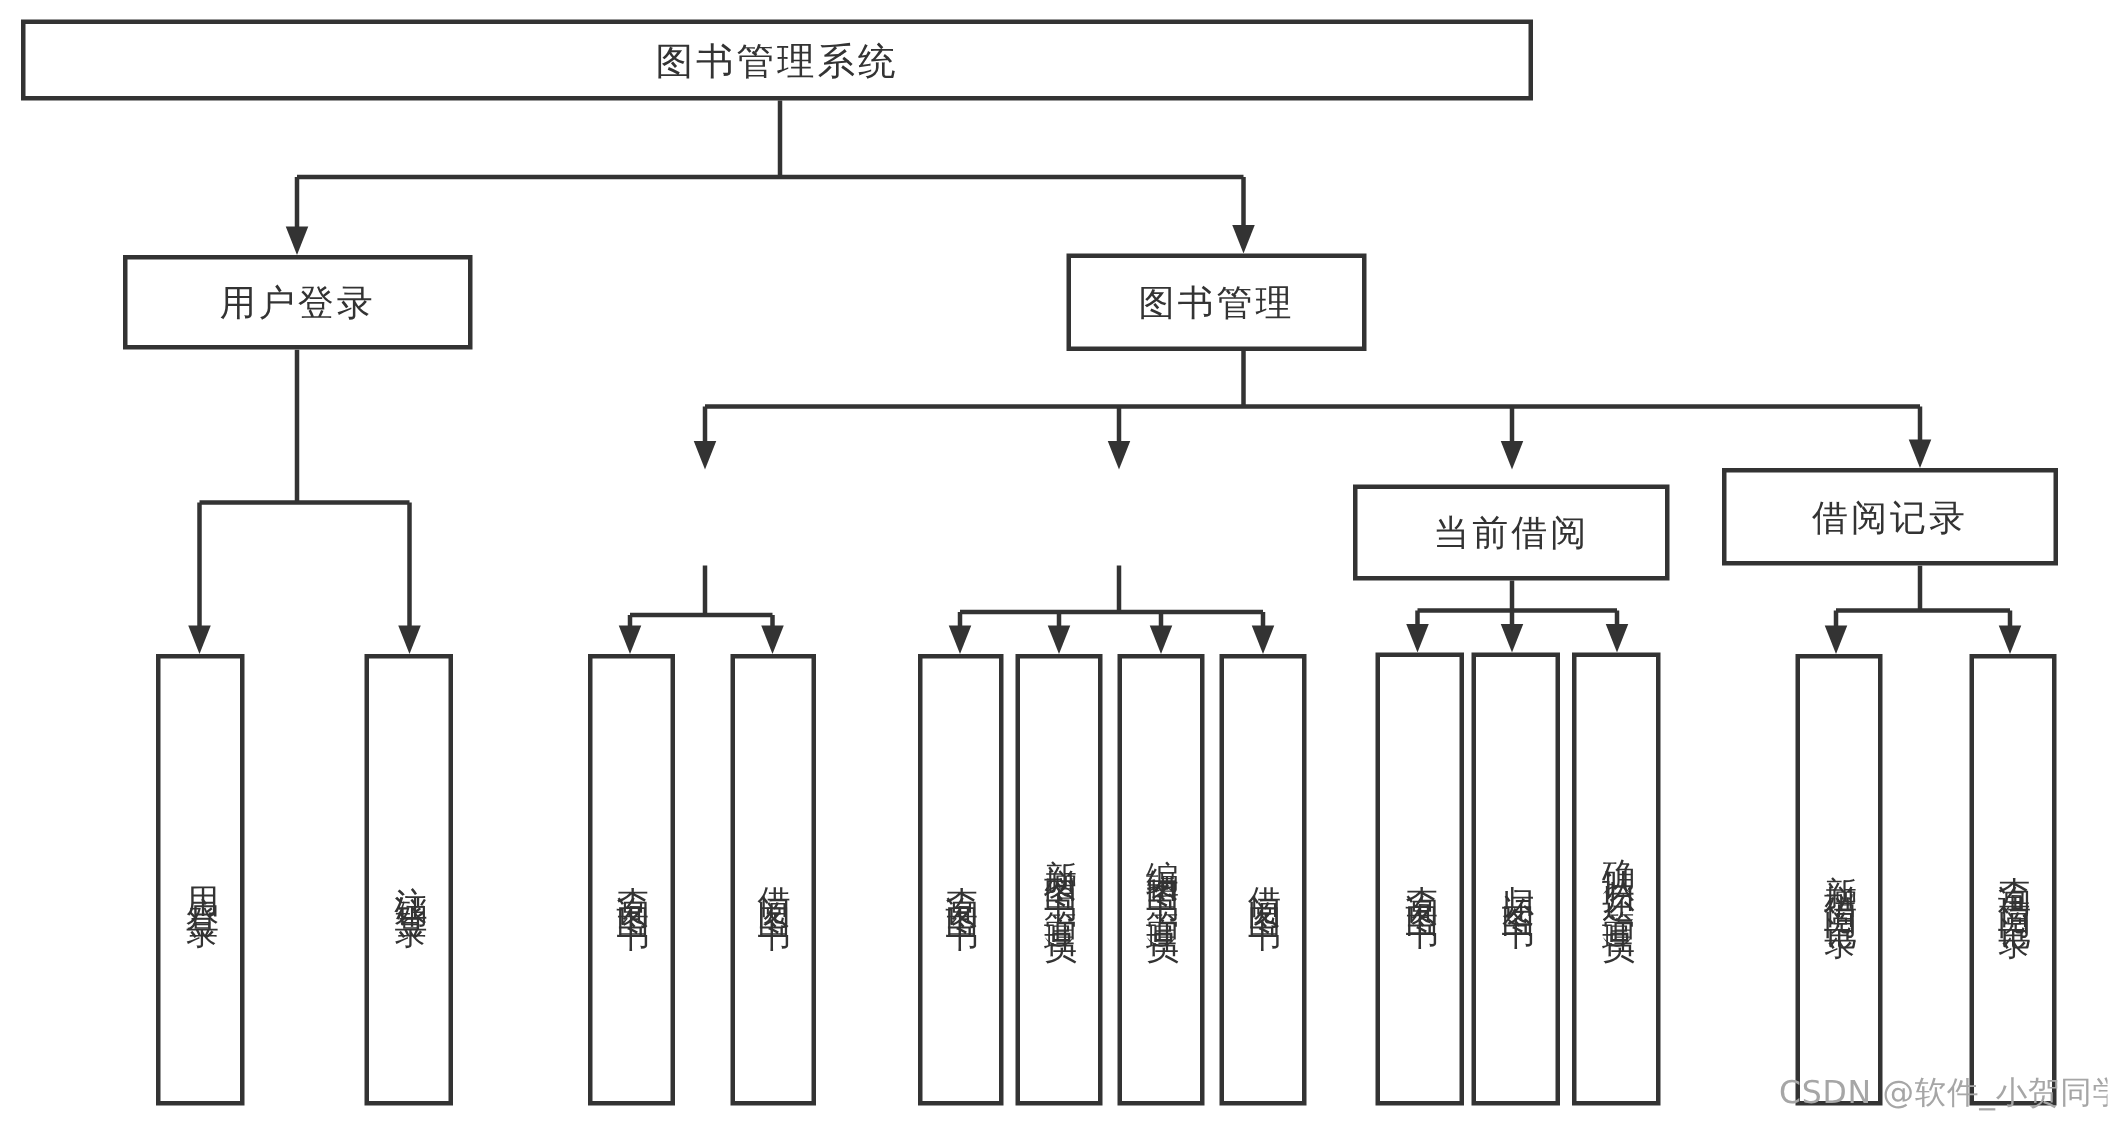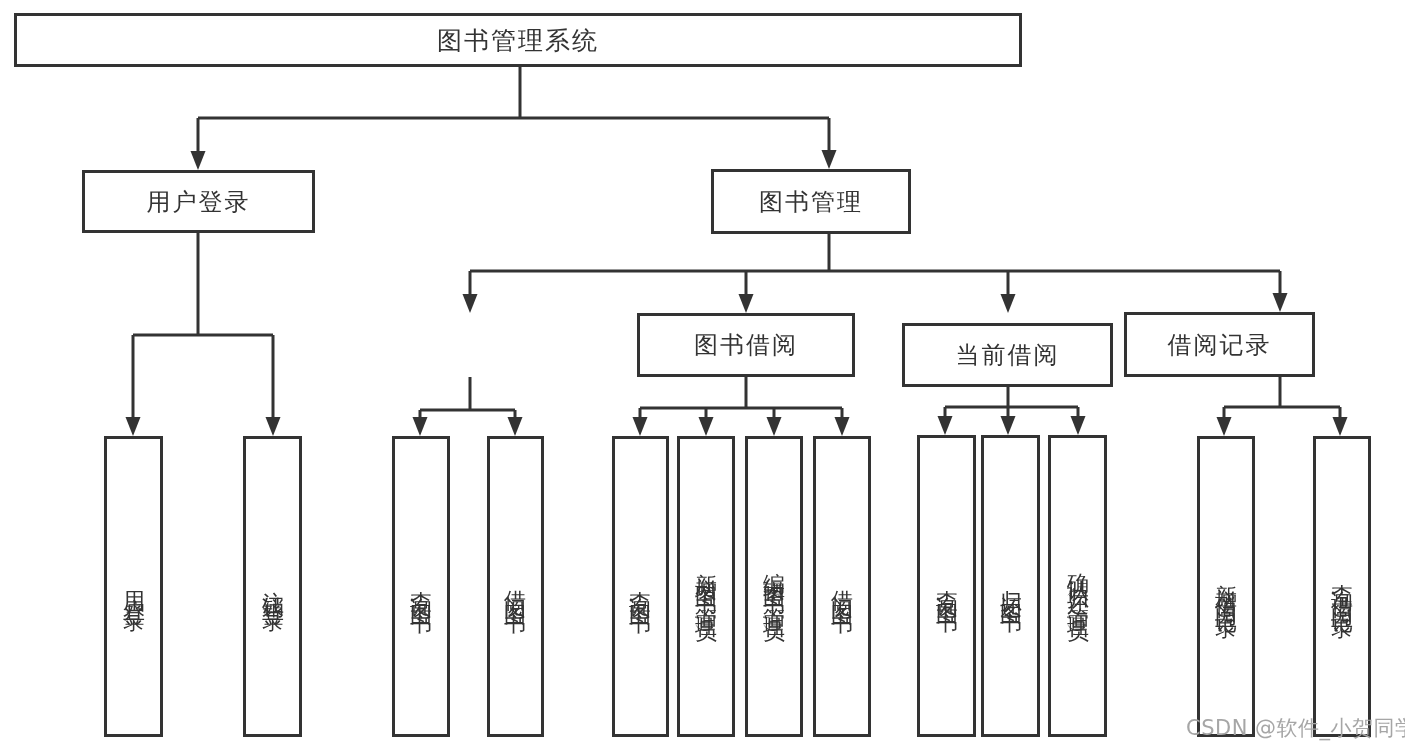--- a/index.html
+++ b/index.html
@@ -126,23 +126,22 @@
       <polygon points="1216.5,417 1231.5,417 1224,436"></polygon>
       <polygon points="1332.5,417 1347.5,417 1340,436"></polygon>
     </g>
   </svg>
 
   <div class="node root" style="left:14px; top:13px; width:1008px; height:54px;">图书管理系统</div>
 
   <div class="node" style="left:82px; top:170px; width:233px; height:63px;">用户登录</div>
   <div class="node" style="left:711px; top:169px; width:200px; height:65px;">图书管理</div>
 
-  <div class="node" style="left:637px; top:313px; width:218px; height:64px;">图书借阅</div>
   <div class="node" style="left:902px; top:323px; width:211px; height:64px;">当前借阅</div>
-  <div class="node" style="left:1124px; top:312px; width:191px; height:65px;">借阅记录</div>
+  <div class="node" style="left:1148px; top:312px; width:224px; height:65px;">借阅记录</div>
 
   <div class="vnode" style="left:104px; top:436px; width:59px; height:301px;">用户登录</div>
   <div class="vnode" style="left:243px; top:436px; width:59px; height:301px;">注销登录</div>
 
   <div class="vnode" style="left:392px; top:436px; width:58px; height:301px;">查询图书</div>
   <div class="vnode" style="left:487px; top:436px; width:57px; height:301px;">借阅图书</div>
 
   <div class="vnode" style="left:612px; top:436px; width:57px; height:301px;">查询图书</div>
   <div class="vnode" style="left:677px; top:436px; width:58px; height:301px;">新增图书（管理员）</div>
   <div class="vnode" style="left:745px; top:436px; width:58px; height:301px;">编辑图书（管理员）</div>

